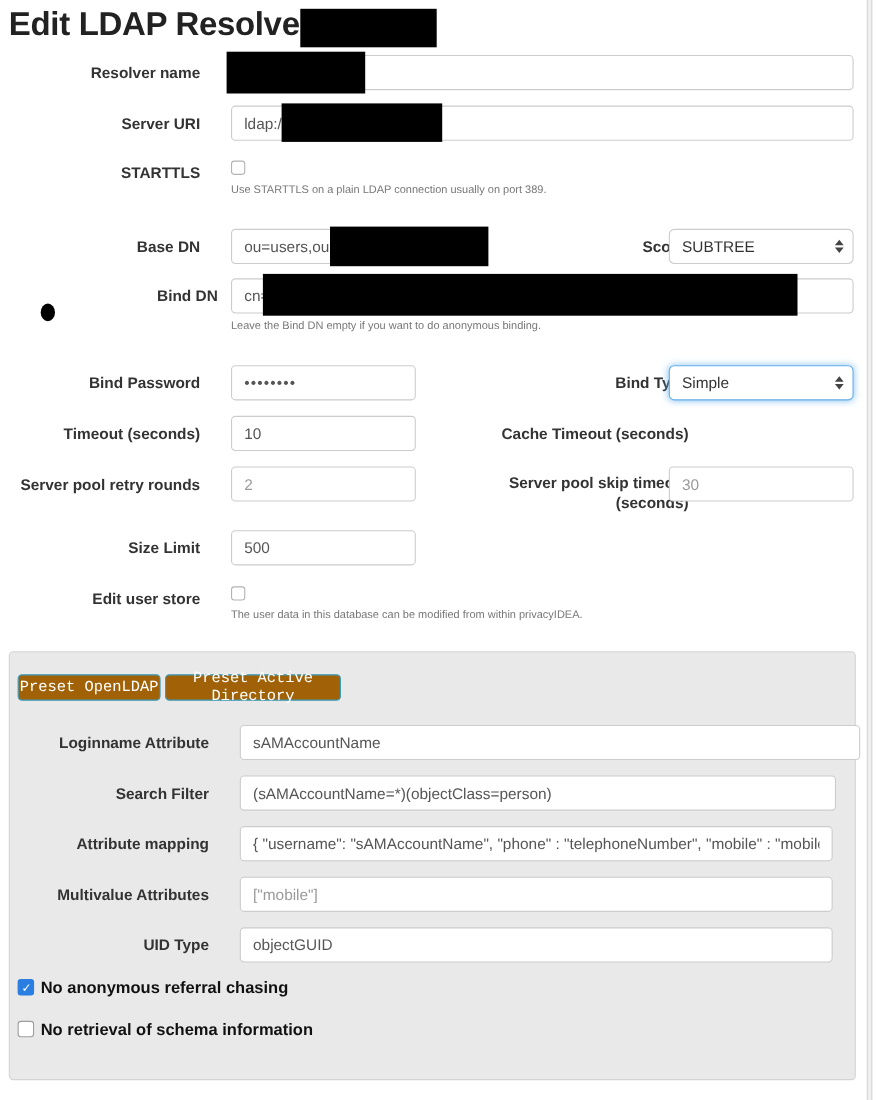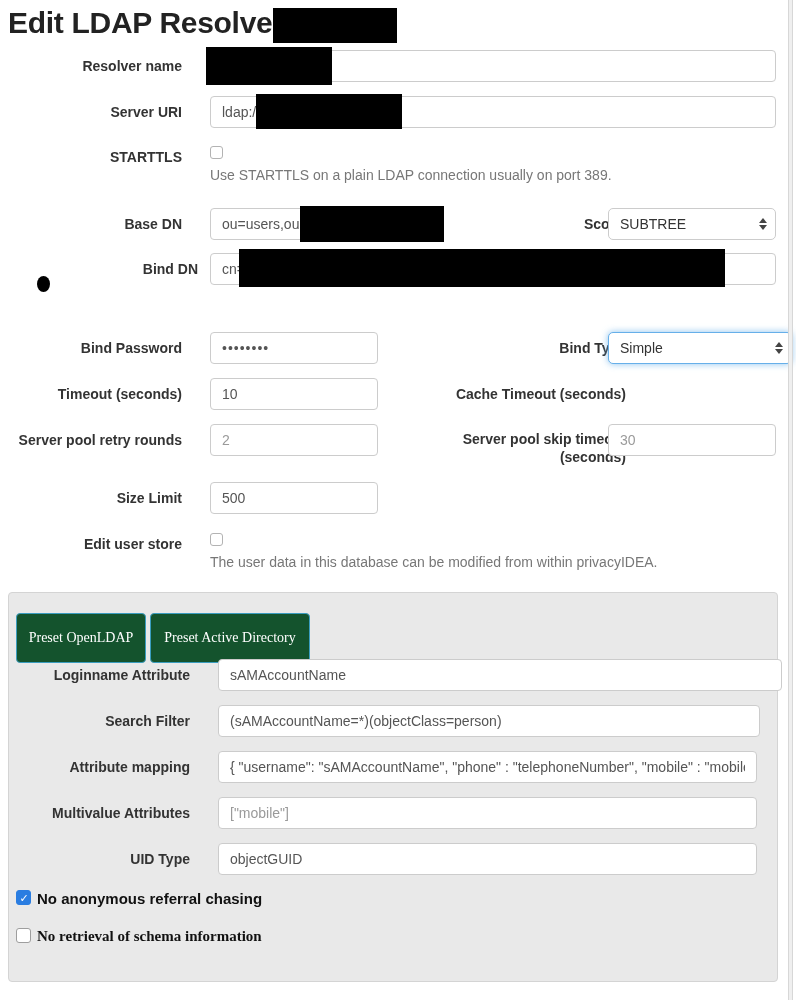--- a/index.html
+++ b/index.html
@@ -12,21 +12,21 @@
   .lbl { position:absolute; height:32px; display:flex; align-items:center; justify-content:flex-end;
          font-size:14px; font-weight:bold; color:#333; text-align:right; }
   .col1 { left:0; width:182px; }
   .col2 { left:400px; width:178px;margin-left:48px; }
   .lbl.wrap { display:block; line-height:18px; padding-top:6px; }
 
   .inp { position:absolute; height:32px; border:1px solid #ccc; border-radius:4px; background:#fff;
          font-size:14px; color:#555; padding:0 11px; font-family:inherit; outline:none; }
   .inp::placeholder { color:#9a9a9a; opacity:1; }
 
-  .help { position:absolute; left:210px; font-size:14px; color:#777; }
+  .help { position:absolute; left:210px; font-size:10px; color:#777; }
 
   .red { position:absolute; background:#000; }
   .dot { position:absolute; background:#000; border-radius:50%; }
 
   .cb { position:absolute; width:13px; height:13px; background:#fff; border:1px solid #b3b3b3; border-radius:3px; }
   .cb2 { position:absolute; width:15px; height:15px; background:#fff; border:1px solid #9e9e9e; border-radius:3px; }
   .cb2.checked { background:#2a7de1; border-color:#2a7de1; }
   .cb2.checked::after { content:"\2713"; color:#fff; font-size:11px; font-weight:bold;
          position:absolute; left:2.5px; top:0.5px; }
   .cb-label { position:absolute; font-size:15px; font-weight:bold; color:#111; }
@@ -35,23 +35,23 @@
          display:flex; align-items:center; justify-content:space-between; padding:0 8px 0 11px;
          font-size:14px; color:#333; cursor:default; }
   .select-box.focus { border-color:#66afe9; box-shadow:0 0 7px rgba(102,175,233,.75); }
   .arrows { display:flex; flex-direction:column; gap:2px; align-items:center; }
   .tri-up { width:0; height:0; border-left:4px solid transparent; border-right:4px solid transparent; border-bottom:5px solid #444; }
   .tri-down { width:0; height:0; border-left:4px solid transparent; border-right:4px solid transparent; border-top:5px solid #444; }
 
   .panel { position:absolute; left:8px; top:592px; width:770px; height:390px;
          background:#e9e9e9; border:1px solid #d4d4d4; border-radius:4px; }
   .plbl { left:10px; width:180px; }
-  .btn { position:absolute; top:613px; height:50px; border-radius:4px; border:1px solid #3a9dbf;
-         background:#14532d; color:#fff; font-size:14px; display:flex; align-items:center; justify-content:center;
-         cursor:pointer; font-family:Liberation Serif, serif; }
+  .btn { position:absolute; top:613px; height:24px; border-radius:4px; border:1px solid #3a9dbf;
+         background:#a16207; color:#fff; font-size:14px; display:flex; align-items:center; justify-content:center;
+         cursor:pointer; font-family:Liberation Mono, monospace; }
 
   .scrollbar { position:absolute; left:788px; top:0; width:5px; height:1000px;
          background:#efefef; border-left:1px solid #d7d7d7; border-right:1px solid #d7d7d7; }
 </style>
 </head>
 <body>
 
 <div class="page">
 
   <div class="page-title">Edit LDAP Resolver</div>
@@ -79,25 +79,26 @@
         <span class="tri-up"></span>
         <span class="tri-down"></span>
       </span>
   </div>
 
   <div class="dot" style="left:37px; top:276px; width:13px; height:16px;"></div>
 
   <div class="lbl col1" style="top:253px;margin-left:16px;">Bind DN</div>
   <input class="inp" style="left: 210px; top: 253px; width: 566px;" value="cn=">
   <div class="red" style="left:239px; top:249px; width:486px; height:38px;"></div>
+  <div class="help" style="top:291px;">Leave the Bind DN empty if you want to do anonymous binding.</div>
 
   <div class="lbl col1" style="top:332px;">Bind Password</div>
   <input class="inp" style="left: 210px; top: 332px; width: 168px; letter-spacing: 1px;" value="••••••••">
   <div class="lbl col2" style="top:332px;">Bind Type</div>
-  <div class="select-box focus" style="left:608px; top:332px; width:184px;">
+  <div class="select-box focus" style="left:608px; top:332px; width:168px;">
     <span>Simple</span>
     <span class="arrows">
         <span class="tri-up"></span>
         <span class="tri-down"></span>
       </span>
   </div>
 
   <div class="lbl col1" style="top:378px;">Timeout (seconds)</div>
   <input class="inp" style="left: 210px; top: 378px; width: 168px;" value="10">
   <div class="lbl col2" style="top:378px;">Cache Timeout (seconds)</div>
@@ -131,17 +132,17 @@
   <div class="lbl plbl" style="top:797px;">Multivalue Attributes</div>
   <input class="inp" style="left: 218px; top: 797px; width: 539px;" placeholder="[&quot;mobile&quot;]">
 
   <div class="lbl plbl" style="top:843px;">UID Type</div>
   <input class="inp" style="left: 218px; top: 843px; width: 539px;" value="objectGUID">
 
   <div class="cb2 checked" style="left:16px; top:890px;"></div>
   <div class="cb-label" style="left:37px; top:890px;">No anonymous referral chasing</div>
 
   <div class="cb2" style="left:16px; top:928px;"></div>
-  <div class="cb-label" style="left:37px; top:928px;font-family:Liberation Serif, serif;">No retrieval of schema information</div>
+  <div class="cb-label" style="left:37px; top:928px;">No retrieval of schema information</div>
 
   <div class="scrollbar"></div>
 
 </div>
 
 </body></html>

